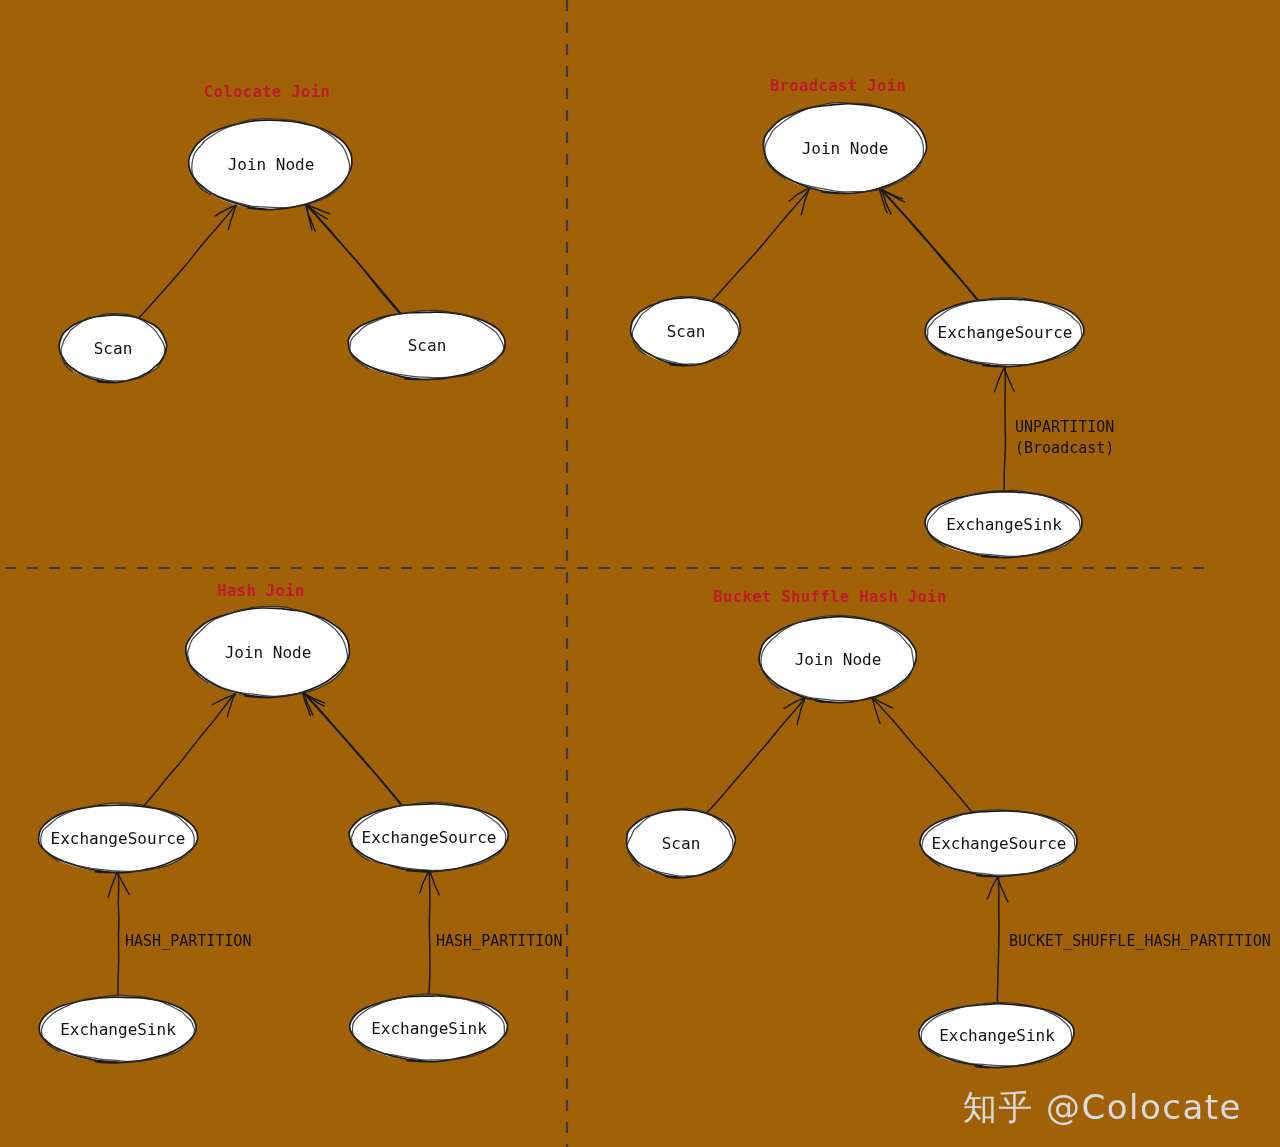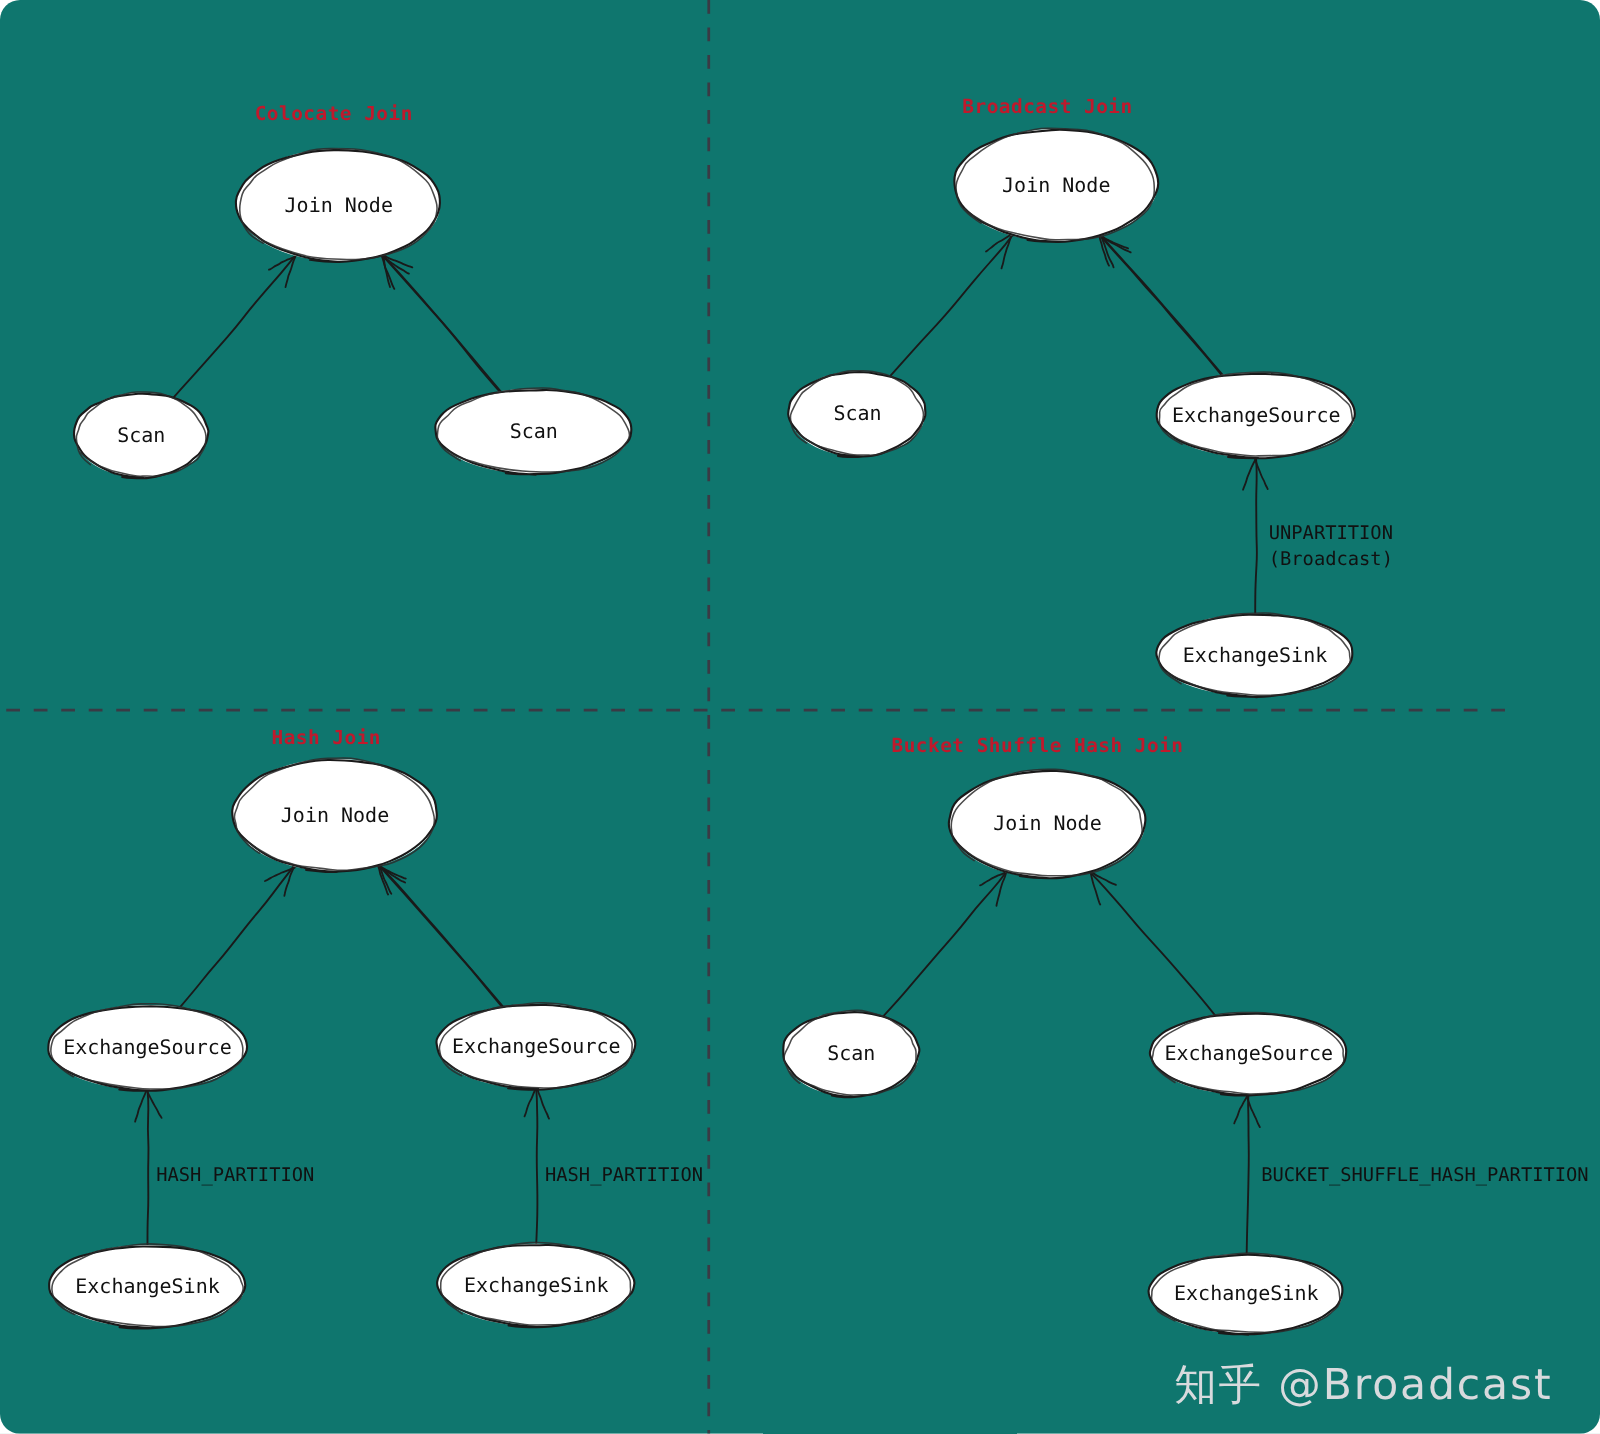--- a/index.html
+++ b/index.html
@@ -8,23 +8,22 @@
     padding: 0;
     background: #ffffff;
   }
   body {
     font-family: "DejaVu Sans Mono", monospace;
   }
   #stage {
     position: relative;
     width: 1280px;
     height: 1147px;
-    background: #0f766e;
+    background: #a16207;
     overflow: hidden;
-    border-radius: 16px;
   }
   #canvas {
     position: absolute;
     top: 0;
     left: 0;
     width: 1280px;
     height: 1147px;
   }
   .node-ellipse {
     fill: #ffffff;
@@ -316,14 +315,14 @@
         </g>
         <g>
           <text x="1009" y="941" class="edge-label">BUCKET_SHUFFLE_HASH_PARTITION</text>
         </g>
       </g>
       <g>
         <path d="M 567 0 L 567 1147" class="divider" stroke="#3a3a44"></path>
         <path d="M 5 568 L 1212 568" class="divider" stroke="#3a3a44"></path>
       </g>
     </svg>
-  <div class="watermark">知乎 @Broadcast</div>
+  <div class="watermark">知乎 @Colocate</div>
 </div>
 
 </body></html>

